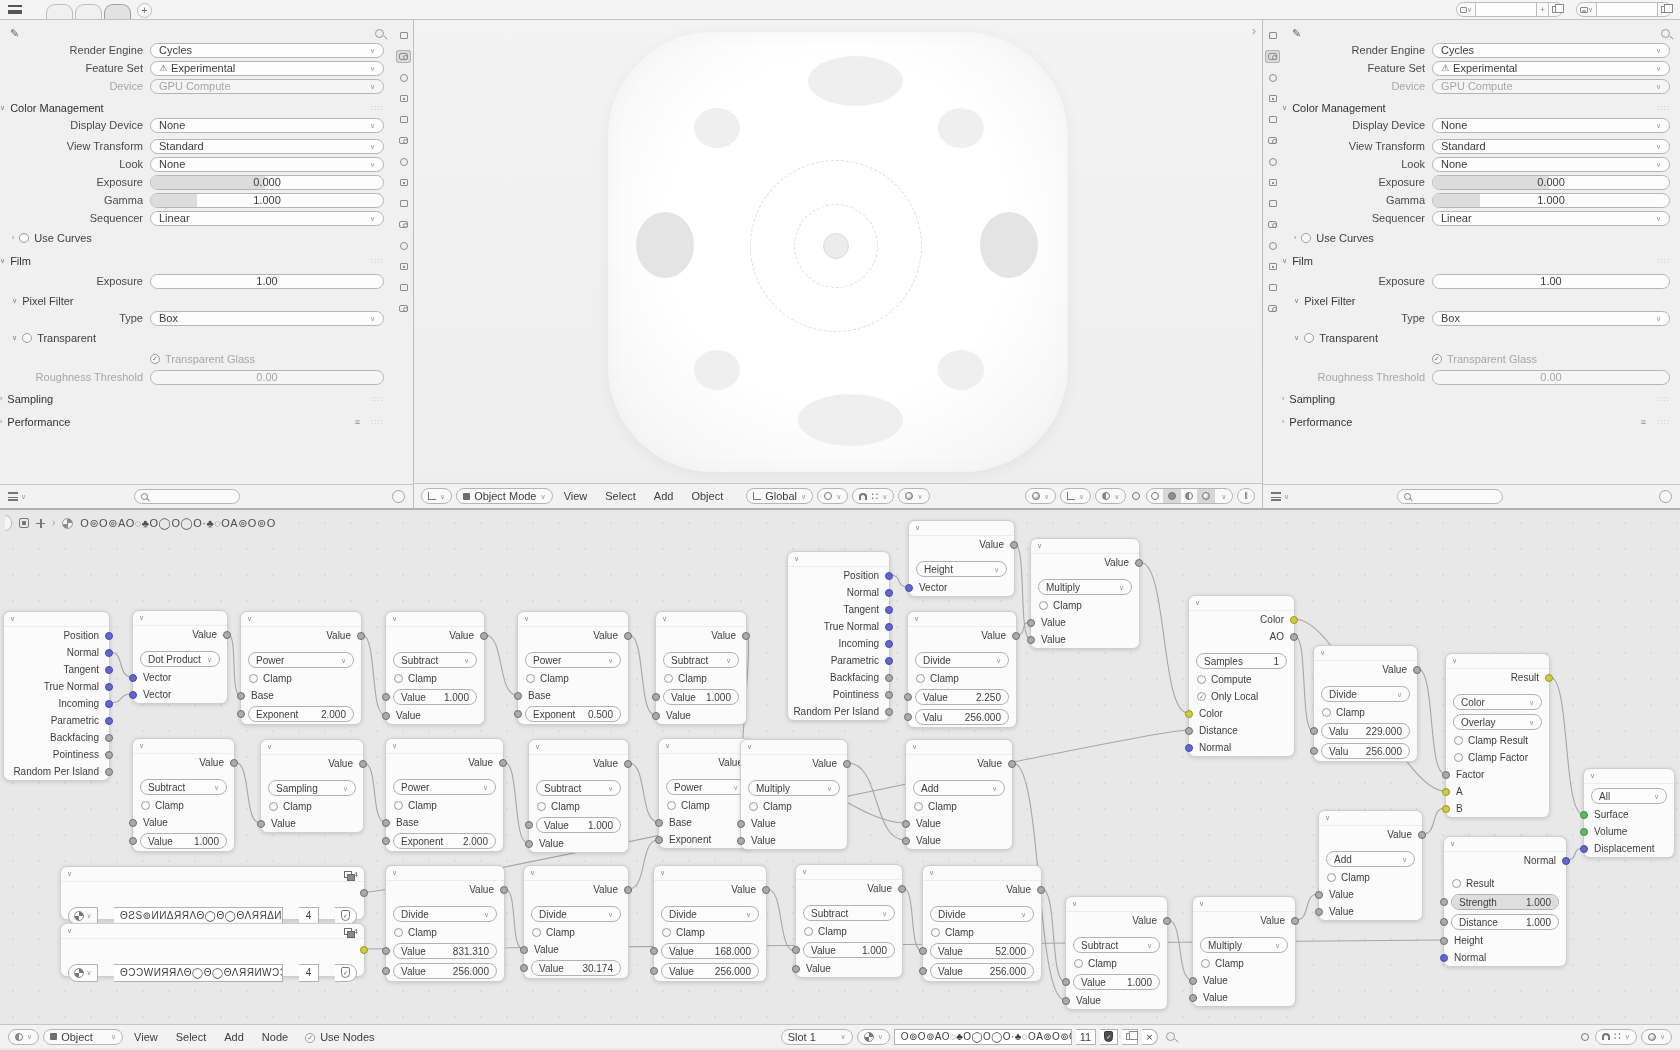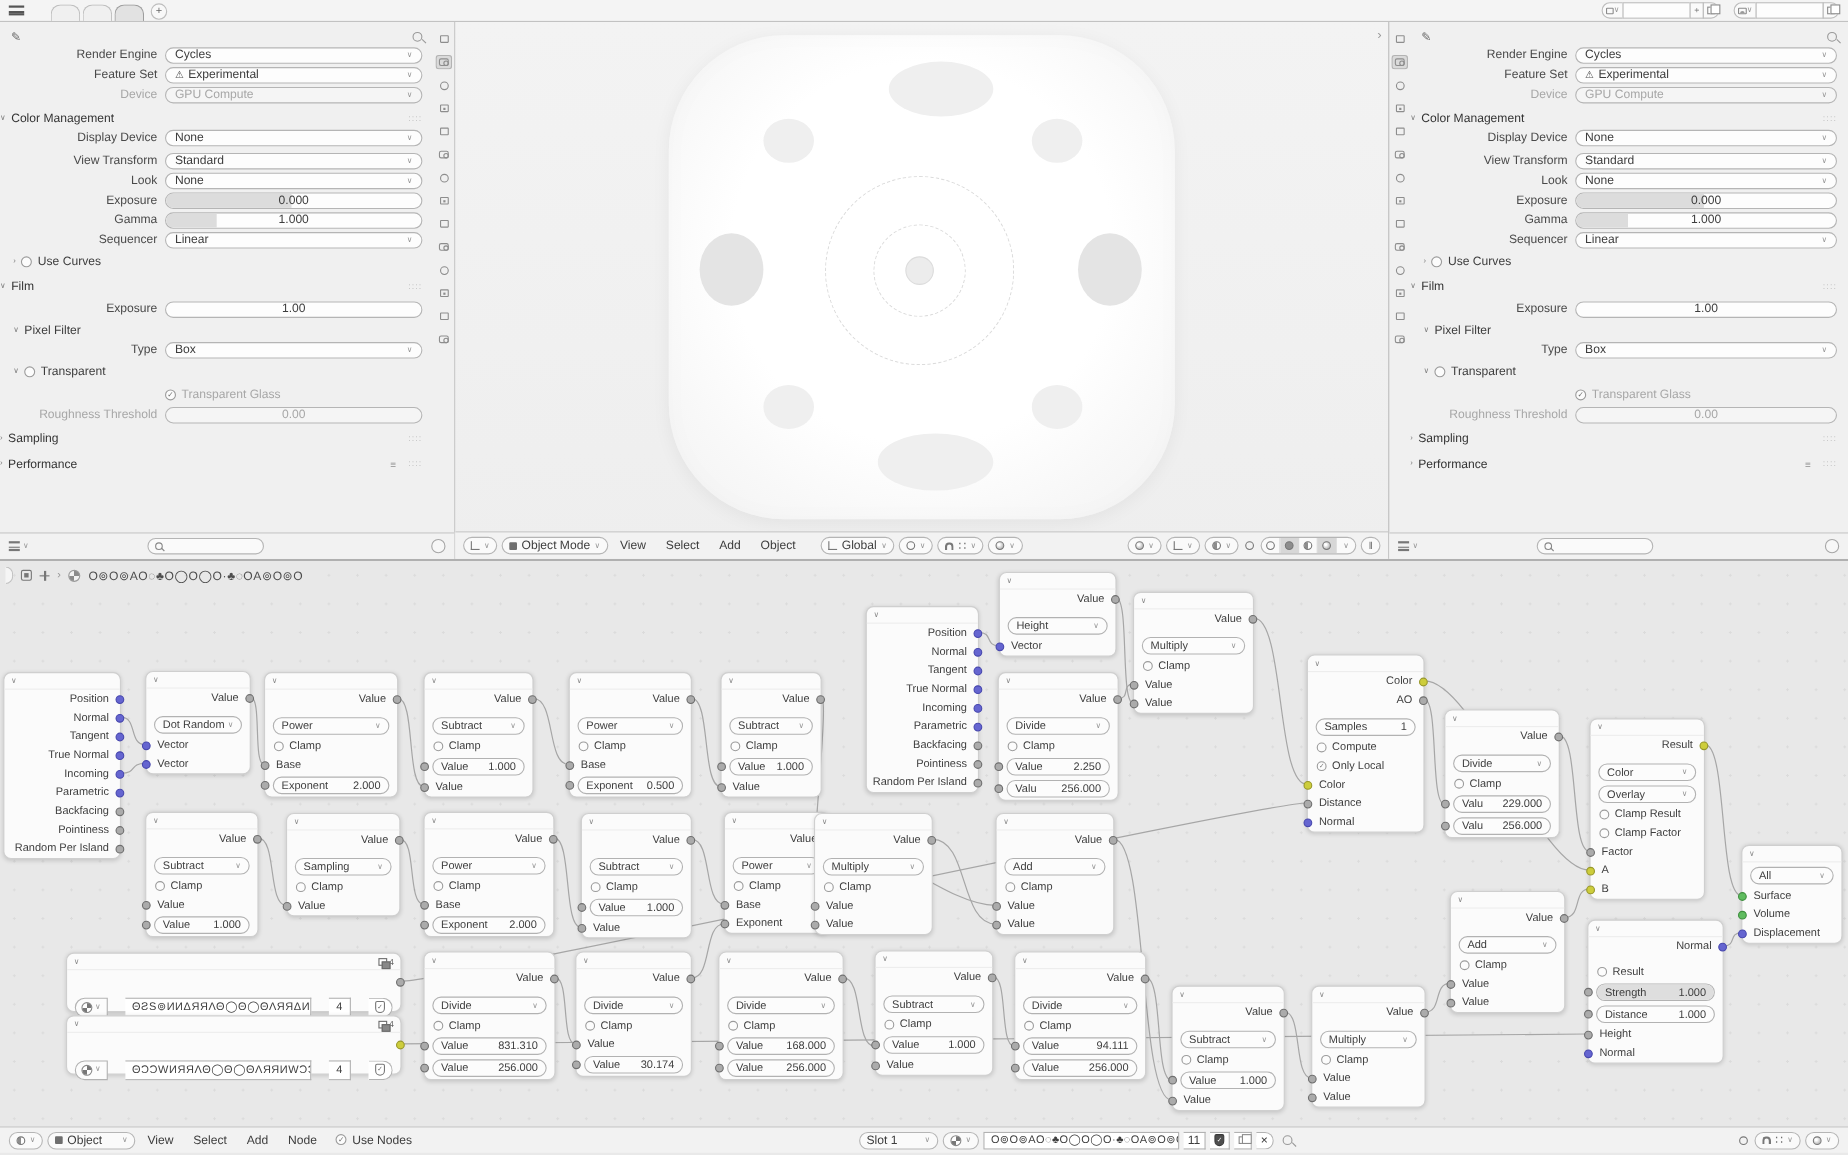--- a/index.html
+++ b/index.html
@@ -736,21 +736,21 @@
           <div class="nhead">
             <span>∨</span>
           </div>
           <div class="nrow out">
             <span>Value</span>
             <span class="sock so sk-g"></span>
           </div>
           <div class="ngap"></div>
           <div class="frow">
             <div class="ndd">
-              <span>Dot Random</span>
+              <span>Dot Product</span>
               <span class="car">∨</span>
             </div>
           </div>
           <div class="nrow">
             <span class="sock si sk-p"></span>
             <span>Vector</span>
           </div>
           <div class="nrow">
             <span class="sock si sk-p"></span>
             <span>Vector</span>
@@ -1322,21 +1322,21 @@
             </div>
           </div>
           <div class="nchk">
             <span class="pchk"></span>
             <span>Clamp</span>
           </div>
           <div class="frow">
             <span class="sock si sk-g"></span>
             <div class="ndd nfld">
               <span>Value</span>
-              <span>94.111</span>
+              <span>52.000</span>
             </div>
           </div>
           <div class="frow">
             <span class="sock si sk-g"></span>
             <div class="ndd nfld">
               <span>Value</span>
               <span>256.000</span>
             </div>
           </div>
         </div>
@@ -1691,21 +1691,21 @@
       </span>
     <span class="vpill">
         <span class="sqico"></span>
         <span>Object</span>
         <span class="car" style="margin-left:14px">∨</span>
       </span>
     <span class="vmenu">View</span>
     <span class="vmenu">Select</span>
     <span class="vmenu">Add</span>
     <span class="vmenu">Node</span>
-    <span style="display:flex;align-items:flex-start;gap:5px;margin-left:6px">
+    <span style="display:flex;align-items:flex-end;gap:5px;margin-left:6px">
       <span class="pchk">✓</span>
       <span>Use Nodes</span>
     </span>
     <span class="spacer"></span>
     <span class="vpill" style="width:72px">
         <span>Slot 1</span>
         <span class="car" style="margin-left:auto">∨</span>
       </span>
     <span class="vpill">
         <span class="matball"></span>

